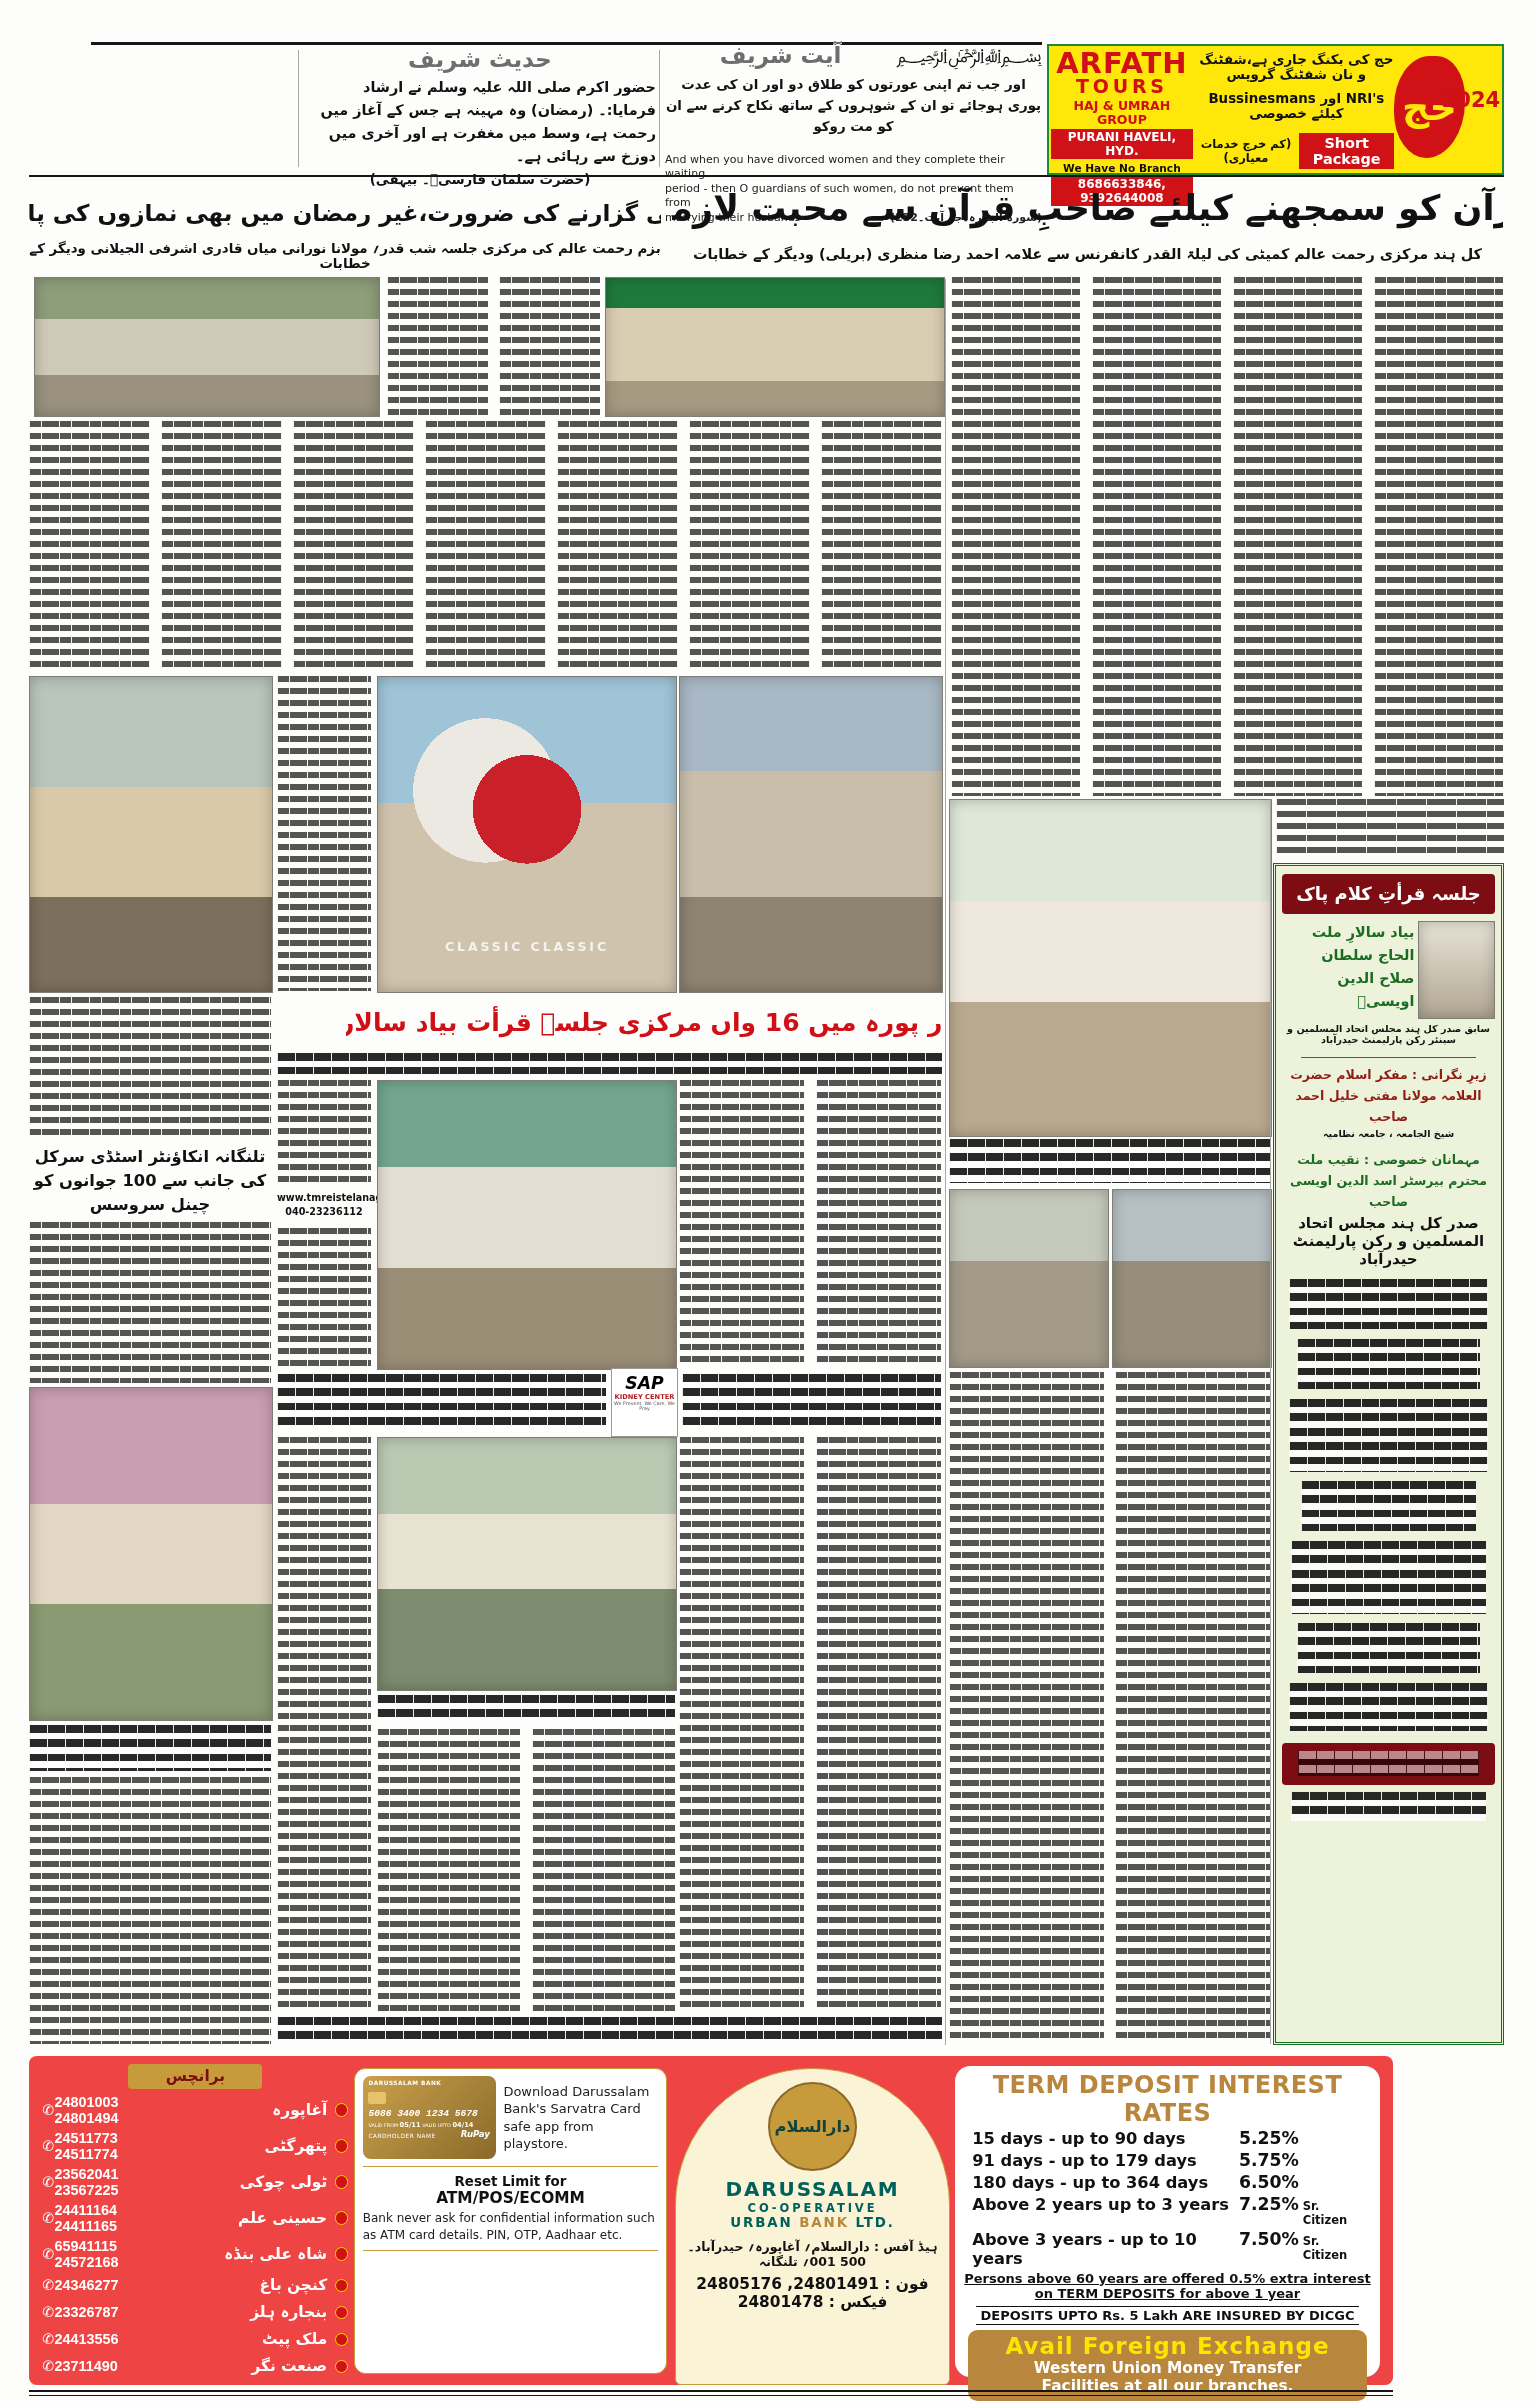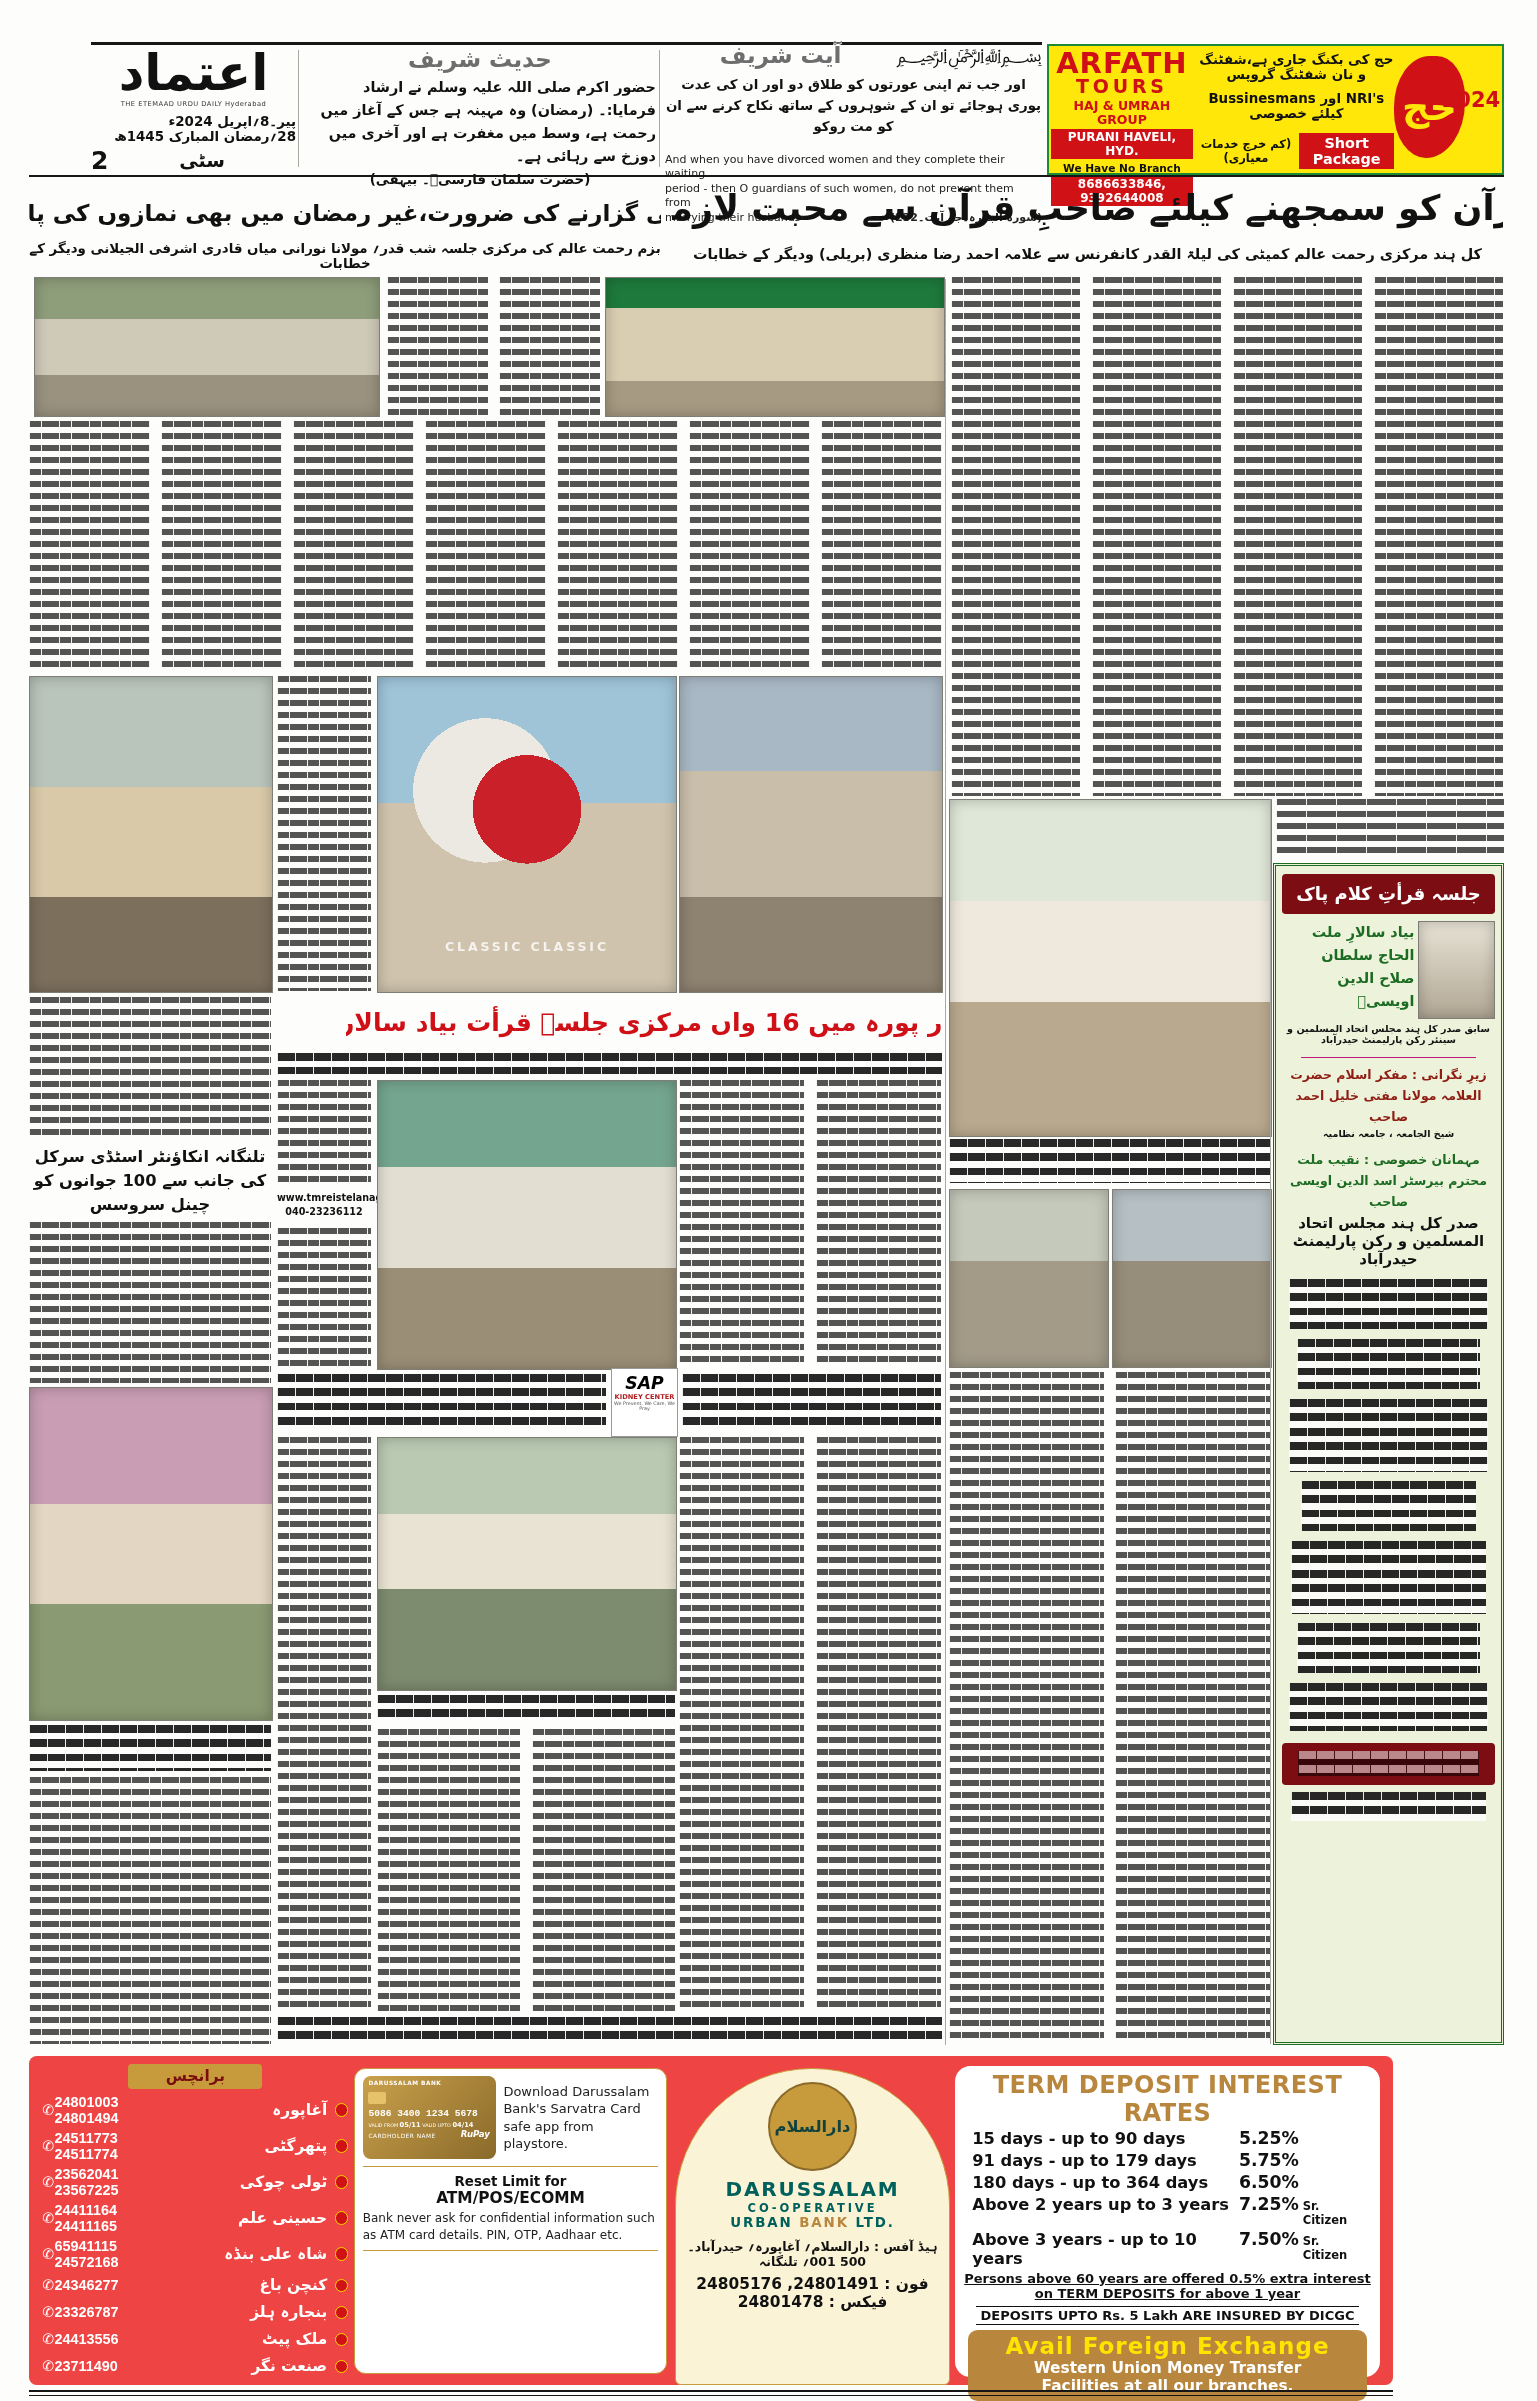--- a/index.html
+++ b/index.html
@@ -51,31 +51,20 @@
   .und{text-decoration:underline;font-weight:800;}
   .wm{color:rgba(255,255,255,.8);font-size:12.5px;letter-spacing:2.9px;font-weight:600;}
 </style>
 </head>
 <body>
 
 <div class="page">
 
   <div class="abs hrule" style="left:91px;top:42px;width:951px;height:2.9px;"></div>
 
-  <div class="abs" style="left:91px;top:48px;width:205px;height:121px;">
-    <div class="urdu mast-logo" style="text-align:center;">اعتماد</div>
-    <div class="tiny" style="text-align:center;margin-top:1.9px;">THE ETEMAAD URDU DAILY Hyderabad</div>
-    <div class="urdu" style="font-size:13.4px;font-weight:700;text-align:right;margin-top:5.8px;">پیر۔8؍اپریل 2024ء</div>
-    <div class="urdu" style="font-size:13.4px;font-weight:700;text-align:right;">28؍رمضان المبارک 1445ھ</div>
-    <div style="display:flex;align-items:center;justify-content:space-between;margin-top:1.9px;">
-      <span style="font-size:25px;font-weight:900;">2</span>
-      <span class="urdu" style="font-size:19px;font-weight:900;">سٹی</span>
-      <span></span>
-    </div>
-  </div>
 
   <div class="abs vrule" style="left:298px;top:50px;height:117px;"></div>
 
   <div class="abs" style="left:304px;top:46px;width:352px;height:123px;">
     <div class="urdu secttl" style="font-size:23px;text-align:center;">حدیث شریف</div>
     <div class="urdu" style="font-size:14.4px;font-weight:700;line-height:23px;text-align:right;margin-top:3.8px;">حضور اکرم صلی اللہ علیہ وسلم نے ارشاد فرمایا:۔ (رمضان) وہ مہینہ ہے جس کے آغاز میں رحمت ہے، وسط میں مغفرت ہے اور آخری میں دوزخ سے رہائی ہے۔</div>
     <div class="urdu" style="font-size:13.4px;font-weight:700;text-align:center;margin-top:3.8px;">(حضرت سلمان فارسیؓ۔ بیہقی)</div>
   </div>
 
   <div class="abs vrule" style="left:659px;top:50px;height:117px;"></div>
@@ -322,21 +311,21 @@
           <span class="dot"></span>
         </div>
       </div>
     </div>
 
     <div class="abs panel" style="left:325px;top:11.5px;width:313px;height:306px;padding:7.7px;box-sizing:border-box;">
       <div style="display:flex;gap:7.7px;align-items:center;">
         <div style="width:133px;height:83px;border-radius:7.7px;background:linear-gradient(135deg,#caa14c,#8a6a2a);padding:3.8px 5.8px;box-sizing:border-box;color:#fff;position:relative;">
           <div style="font-size:5.8px;font-weight:700;letter-spacing:0.5px;">DARUSSALAM BANK</div>
           <div style="width:17.3px;height:12.5px;background:#e6c36a;border-radius:1.9px;margin-top:5.8px;"></div>
-          <div style="font-family:'Liberation Mono',monospace;font-size:9.6px;font-weight:700;margin-top:3.8px;">5086 3400 1234 5678</div>
+          <div style="font-family:'Liberation Mono',monospace;font-size:9.6px;font-weight:700;margin-top:3.8px;font-style:italic;">5086 3400 1234 5678</div>
           <div style="font-size:4.8px;margin-top:1.9px;">
             <span>VALID FROM</span>
             <span style="font-size:6.7px;font-weight:700;">05/11</span>
             <span>VALID UPTO</span>
             <span style="font-size:6.7px;font-weight:700;">04/14</span>
           </div>
           <div style="display:flex;justify-content:space-between;align-items:flex-end;">
             <span style="font-size:5.8px;letter-spacing:0.5px;">CARDHOLDER NAME</span>
             <span style="font-size:8.6px;font-weight:800;font-style:italic;">RuPay</span>
           </div>

